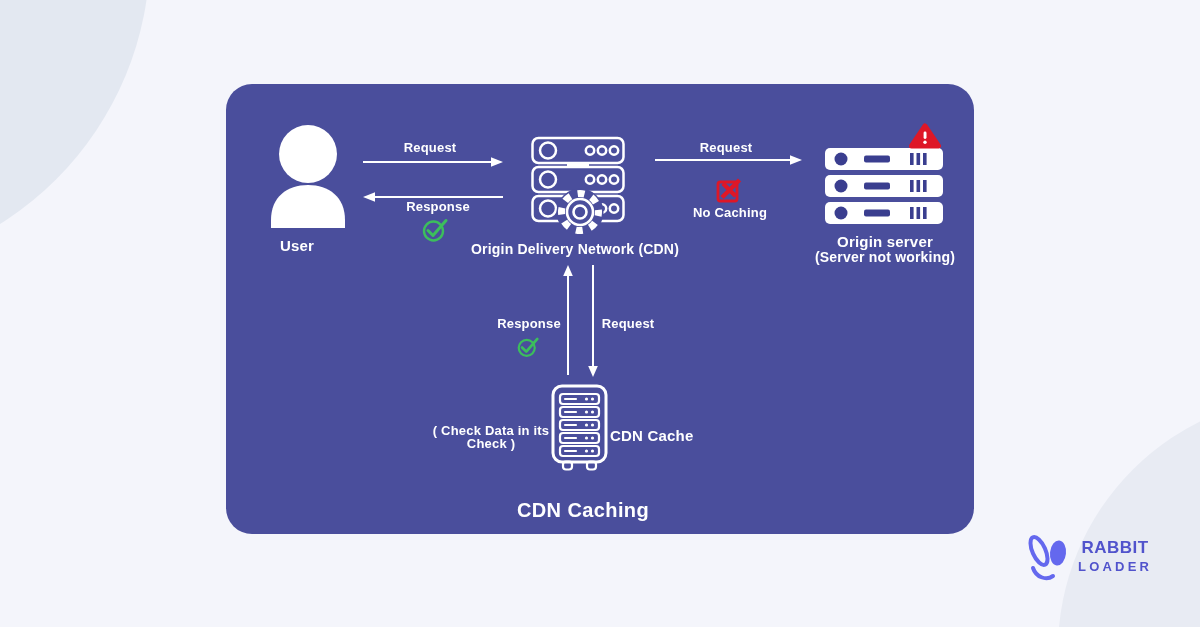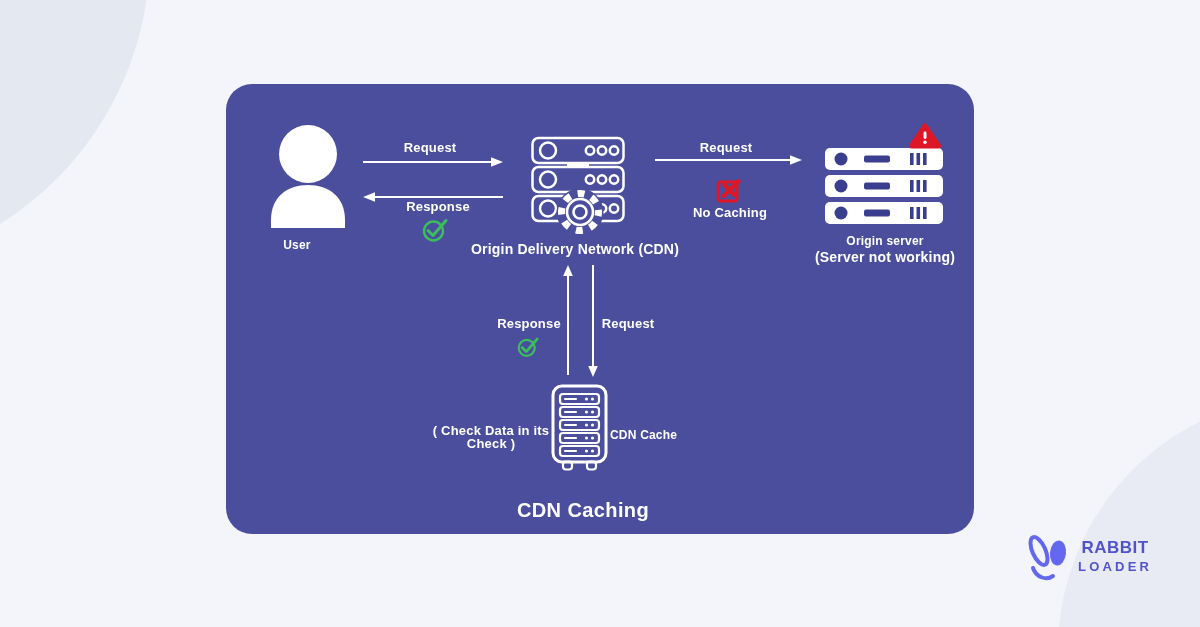--- a/index.html
+++ b/index.html
@@ -26,21 +26,21 @@
   .panel{
     position:absolute;left:226px;top:84px;width:748px;height:450px;
     background:var(--color-panel);border-radius:26px;
   }
   .lbl{
     position:absolute;color:#fff;font-weight:bold;white-space:nowrap;
     transform:translate(-50%,-50%);letter-spacing:.2px;text-align:center;
   }
   .s11{font-size:13px;}
   .s14{font-size:14px;}
-  .s15{font-size:12px;}
+  .s15{font-size:15px;}
   .s10{font-size:14px;}
   .title{font-size:20px;letter-spacing:.4px;}
   .left-anchor{transform:translate(0,-50%);}
   .logo{position:absolute;left:1026px;top:530px;width:170px;height:60px;}
   .logo-text{position:absolute;left:52px;top:9px;color:var(--color-logo-text);text-align:center;}
   .logo-line1{font-size:17px;font-weight:bold;letter-spacing:.5px;line-height:1;}
   .logo-line2{font-size:13px;font-weight:bold;letter-spacing:3.2px;line-height:1;margin-top:4px;}
   svg{display:block;overflow:visible;}
 </style>
 </head>

